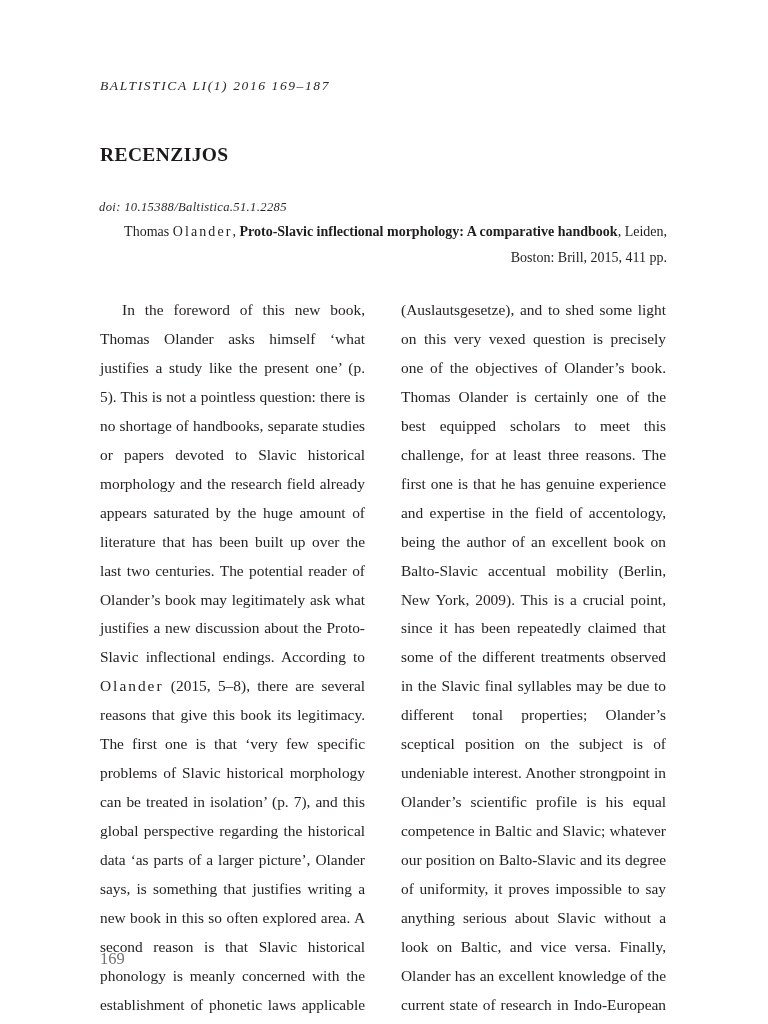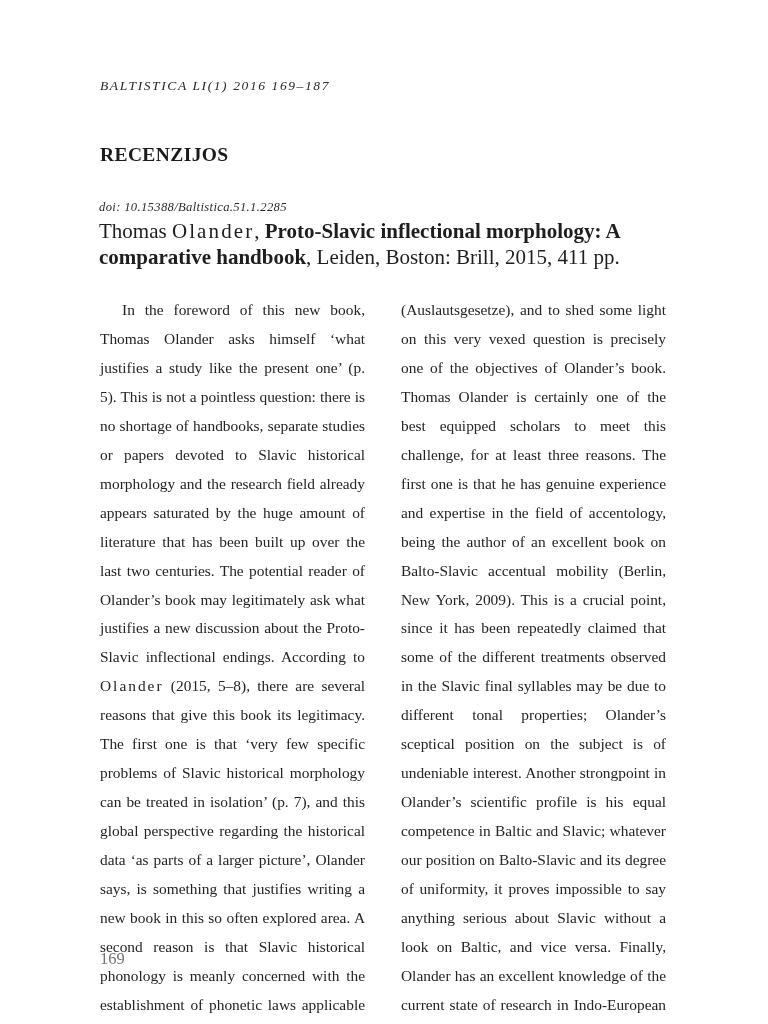--- a/index.html
+++ b/index.html
@@ -59,24 +59,24 @@
     color: #2e2a2a;
     margin-top: 12px;
   }
 
   
   .book-ref {
     position: absolute;
     top: 219px;
     left: 99px;
     width: 568px;
-    font-size: 21px;
+    font-size: 14px;
     line-height: 25.5px;
     color: #201d1d;
-    text-align: left;
+    text-align: right;
   }
   .book-ref .tracked {
     letter-spacing: 2.1px;
   }
   .book-ref .title {
     font-weight: bold;
   }
 
   
   .columns {

